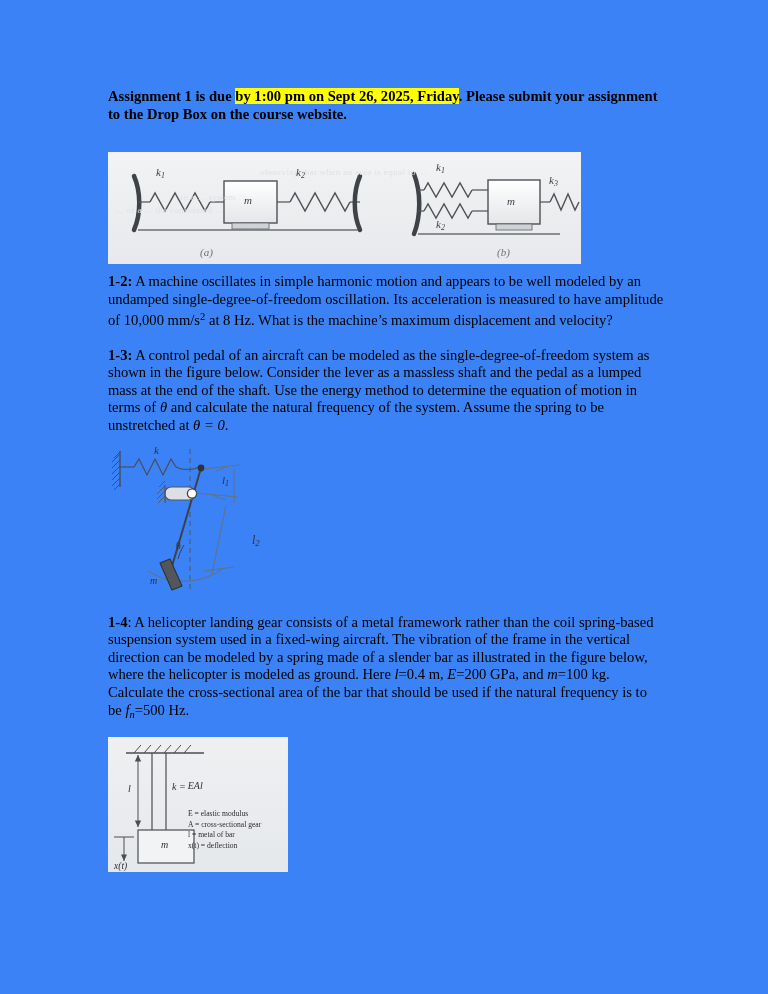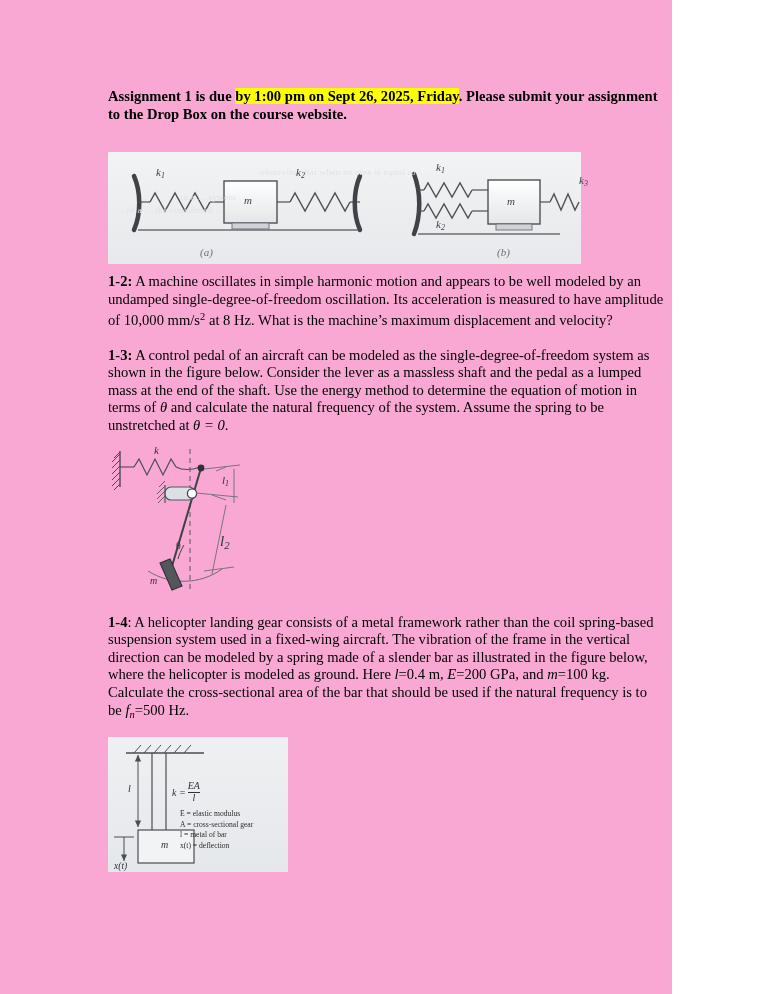--- a/index.html
+++ b/index.html
@@ -11,23 +11,23 @@
     width: 768px;
     height: 994px;
     position: relative;
     font-family: "Liberation Serif", serif;
     color: #000000;
     overflow: hidden;
   }
   .page {
     position: absolute;
     left: 0; top: 0;
-    width: 672px;
+    width: 768px;
     height: 994px;
-    background: #f9a8d4;
+    background: #3b82f6;
   }
   .content {
     position: absolute;
     left: 108px;
     top: 88px;
     width: 556px;
   }
   p {
     margin: 0;
     font-size: 14.6px;
@@ -84,21 +84,21 @@
   
   .fig4-wrap {
     position: relative;
     width: 180px;
     height: 135px;
     margin-top: 14px;
     background: linear-gradient(180deg,#eef0f2 0%, #e9ebee 60%, #e5e8ea 100%);
   }
   .fig4-legend {
     position: absolute;
-    left: 72px;
+    left: 80px;
     top: 72px;
     font-size: 7.6px;
     line-height: 10.6px;
     color: #2b2b2b;
     white-space: nowrap;
   }
   svg { display: block; }
 </style>
 </head>
 <body>
@@ -165,21 +165,21 @@
           <path d="M442 50 L 446 42 L 453 58 L 460 42 L 467 58 L 471 50" stroke-width="1.4"></path>
         </g>
       </svg>
 
       <span class="fig-cap it" style="left:48px; top:14px; font-size:11px; color:#3f4347;"><span>k</span><sub>1</sub></span>
       <span class="fig-cap it" style="left:188px; top:14px; font-size:11px; color:#3f4347;"><span>k</span><sub>2</sub></span>
       <span class="fig-cap it" style="left:136px; top:42px; font-size:11px; color:#3f4347; font-style:italic;">m</span>
 
       <span class="fig-cap it" style="left:328px; top:9px; font-size:11px; color:#3f4347;"><span>k</span><sub>1</sub></span>
       <span class="fig-cap it" style="left:328px; top:66px; font-size:11px; color:#3f4347;"><span>k</span><sub>2</sub></span>
-      <span class="fig-cap it" style="left:441px; top:22px; font-size:11px; color:#3f4347;margin-left:30px;"><span>k</span><sub>3</sub></span>
+      <span class="fig-cap it" style="left:441px; top:22px; font-size:11px; color:#3f4347;"><span>k</span><sub>3</sub></span>
       <span class="fig-cap it" style="left:399px; top:43px; font-size:11px; color:#3f4347; font-style:italic;">m</span>
 
       <span class="fig-cap" style="left:92px; top:94px;">(a)</span>
       <span class="fig-cap" style="left:389px; top:94px;">(b)</span>
     </div>
 
     <div class="small-gap"></div>
     <p>
       <b>1-2:</b><span> A machine oscillates in simple harmonic motion and appears to be well modeled by an undamped single-degree-of-freedom oscillation. Its acceleration is measured to have amplitude of 10,000 mm/s</span><sup>2</sup><span> at 8 Hz. What is the machine’s maximum displacement and velocity?</span>
     </p>
@@ -233,21 +233,21 @@
           <path d="M96 24 L 132 20" stroke="#6b6e72" stroke-width="0.9"></path>
           <path d="M88 48 L 130 52" stroke="#6b6e72" stroke-width="0.9"></path>
 
           <path d="M118 60 L 104 129" stroke="#6b6e72" stroke-width="0.9"></path>
           <path d="M96 126 L 126 122" stroke="#6b6e72" stroke-width="0.9"></path>
         </g>
       </svg>
 
       <span class="it" style="position:absolute; left:46px; top:-1px; font-size:11px; color:#2f3236;">k</span>
       <span class="it" style="position:absolute; left:114px; top:29px; font-size:11px; color:#2f3236;"><span>l</span><sub>1</sub></span>
-      <span class="it" style="position:absolute; left:112px; top:88px; font-size:15px; color:#2f3236;"><span>l</span><sub>2</sub></span>
+      <span class="it" style="position:absolute; left:112px; top:88px; font-size:12px; color:#2f3236;padding-left:32px;"><span>l</span><sub>2</sub></span>
       <span style="position:absolute; left:68px; top:95px; font-size:10px; color:#2f3236;">θ</span>
       <span class="it" style="position:absolute; left:42px; top:130px; font-size:10px; color:#2f3236;">m</span>
     </div>
 
     <div class="para-gap"></div>
 
     <p>
       <b>1-4</b><span>: A helicopter landing gear consists of a metal framework rather than the coil spring-based suspension system used in a fixed-wing aircraft. The vibration of the frame in the vertical direction can be modeled by a spring made of a slender bar as illustrated in the figure below, where the helicopter is modeled as ground. Here </span><span class="it">l</span><span>=0.4 m, </span><span class="it">E</span><span>=200 GPa, and </span><span class="it">m</span><span>=100 kg. Calculate the cross-sectional area of the bar that should be used if the natural frequency is to be </span><span class="it">f</span><sub class="it">n</sub><span>=500 Hz.</span>
     </p>
 
@@ -275,21 +275,21 @@
           <path d="M6 100 L 26 100" stroke-width="1"></path>
           <path d="M16 100 L 16 124" stroke-width="1"></path>
           <path d="M16 124 l -3 -6.5 L 19 117.5 Z" fill="#4a4d51" stroke="none"></path>
         </g>
       </svg>
 
       <span class="it" style="position:absolute; left:20px; top:46px; font-size:10px; color:#2f3236;">l</span>
 
       <span style="position:absolute; left:64px; top:44px; font-size:10px; color:#2f3236; font-style:italic; display:flex; align-items:center; gap:2px;">
         <span>k =</span>
-        <span style="display:inline-flex; flex-direction:column; align-items:center; line-height:1.05;">
+        <span style="display:inline-flex; flex-direction:row; align-items:center; line-height:1.05;">
           <span>EA</span>
           <span style="display:block; width:100%; height:1px; background:#2f3236;"></span>
           <span>l</span>
         </span>
       </span>
 
       <span class="it" style="position:absolute; left:53px; top:102px; font-size:10px; color:#2f3236;">m</span>
       <span class="it" style="position:absolute; left:6px; top:124px; font-size:9.5px; color:#2f3236;">x(t)</span>
 
       <div class="fig4-legend">

